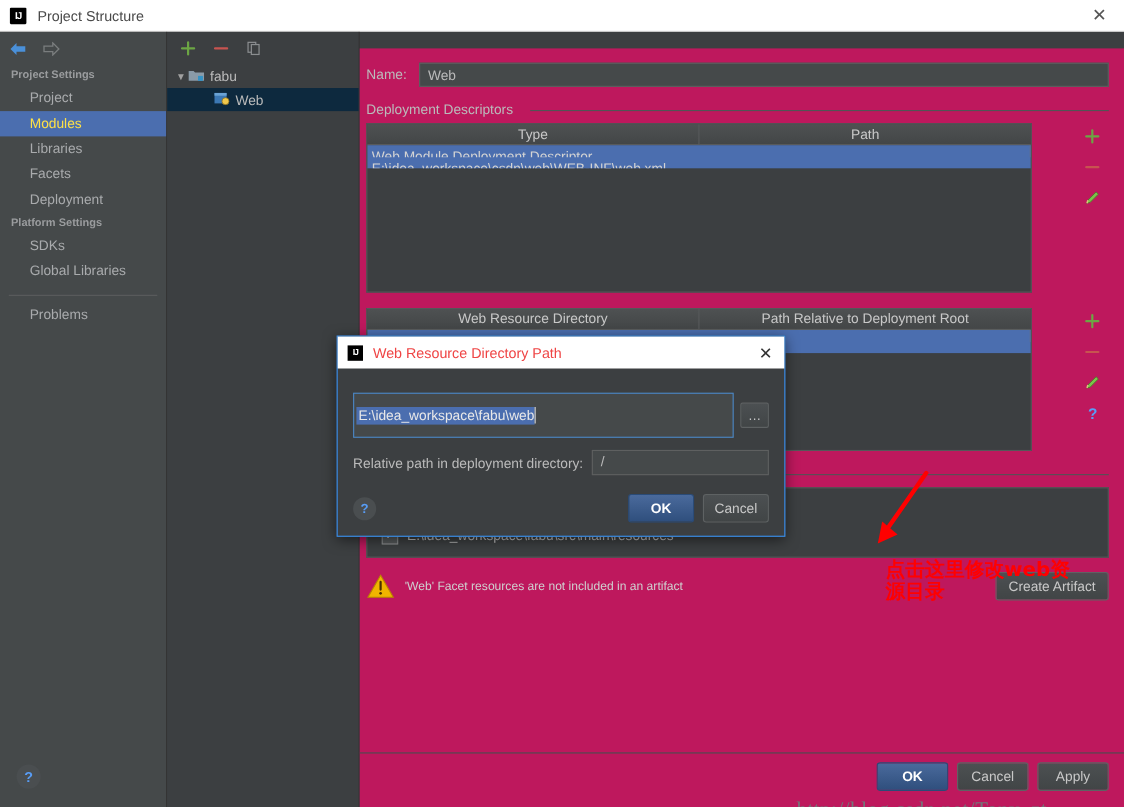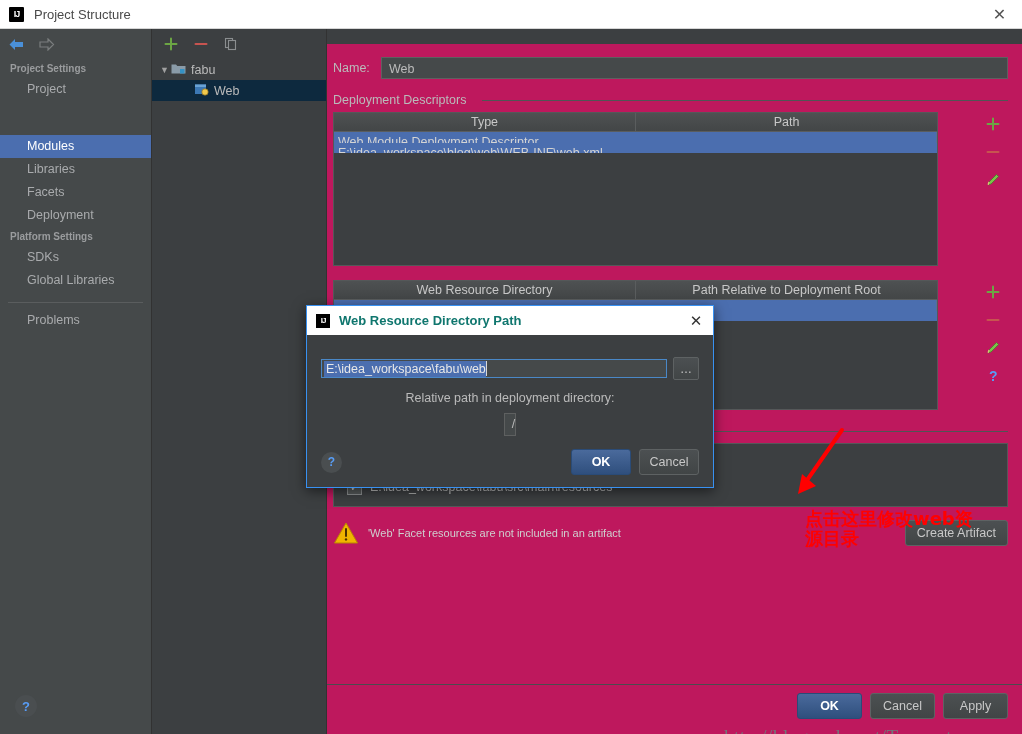--- a/index.html
+++ b/index.html
@@ -83,22 +83,21 @@
   }
   .cat-item {
     padding: 3px 0 3px 27px;
     color: #a9abad;
     font-size: 12.5px;
     line-height: 17px;
     cursor: pointer;
   }
   .cat-item.selected {
     background: #4b6eaf;
-    color: #ffffff;
-    margin-top: 34px;
+    color: #fde047;
   }
   .cat-sep {
     margin: 10px 8px 6px 8px;
     border-top: 1px solid #5a5d5e;
   }
   #help-round {
     position: absolute;
     left: 15px; bottom: 17px;
     width: 22px; height: 22px;
     border-radius: 50%;
@@ -340,31 +339,31 @@
     box-sizing: border-box;
   }
   #modal-title .ij-logo {
     width: 14px; height: 14px;
     background: #000; color: #fff;
     font-size: 8px; font-weight: bold;
     display:flex;align-items:center;justify-content:center;
     letter-spacing: -1px;
     flex: none;
   }
-  #modal-title .mt-text { margin-left: 9px; color: #0f766e; font-size: 13px; font-weight: bold; }
+  #modal-title .mt-text { margin-left: 9px; color: #ef4444; font-size: 13px; }
   #modal-title .mt-close {
     margin-left: auto; width: 34px; height: 28px;
     display:flex;align-items:center;justify-content:center;
     color: #333; font-size: 15px; cursor: pointer;
   }
   #modal-body { padding: 14px 14px 0 14px; }
   .m-label { color: #bbbbbb; font-size: 12.5px; }
   .m-path-row { display: flex; align-items: center; gap: 6px; margin-top: 8px; }
   .m-input {
-    flex: 1; height: 19px;
+    flex: 1; height: 41px;
     background: #45494a;
     border: 1px solid #4a88c7;
     box-sizing: border-box;
     display: flex; align-items: center;
     padding: 0 2px;
     position: relative;
   }
   .m-input .sel {
     background: #4b6eaf;
     color: #e8e8e8;
@@ -379,21 +378,21 @@
     width: 26px; height: 23px;
     background: linear-gradient(#4c5052, #414546);
     border: 1px solid #5e6263;
     border-radius: 2px;
     color: #c8c8c8;
     display: flex; align-items: center; justify-content: center;
     font-size: 12px;
     cursor: pointer;
     box-sizing: border-box;
   }
-  .m-rel-row { display: flex; align-items: center; margin-top: 11px; gap: 8px; flex-direction: column; }
+  .m-rel-row { display: flex; align-items: center; margin-top: 11px; gap: 8px; }
   .m-rel-input {
     flex: 1; height: 23px;
     background: #45494a;
     border: 1px solid #5e6060;
     box-sizing: border-box;
     color: #bbbbbb;
     font-size: 12.5px;
     line-height: 21px;
     padding-left: 7px;
   }
@@ -515,21 +514,21 @@
         </div>
         <div class="tbl-wrap">
           <div class="tbl" style="height:154px;">
             <div class="tbl-head">
               <div class="th">Type</div>
               <div class="th">Path</div>
             </div>
             <div class="tbl-body">
               <div class="tr selected">
                 <div class="td">Web Module Deployment Descriptor</div>
-                <div class="td">E:\idea_workspace\blog\web\WEB-INF\web.xml</div>
+                <div class="td">E:\idea_workspace\csdn\web\WEB-INF\web.xml</div>
               </div>
             </div>
           </div>
           <div class="side-tools">
             <div class="tb-icon">
               <svg width="14" height="14" viewBox="0 0 14 14">
                   <path d="M7 1.5 V12.5 M1.5 7 H12.5" stroke="#6ca644" stroke-width="2" stroke-linecap="round"></path>
                 </svg>
             </div>
             <div class="tb-icon">

